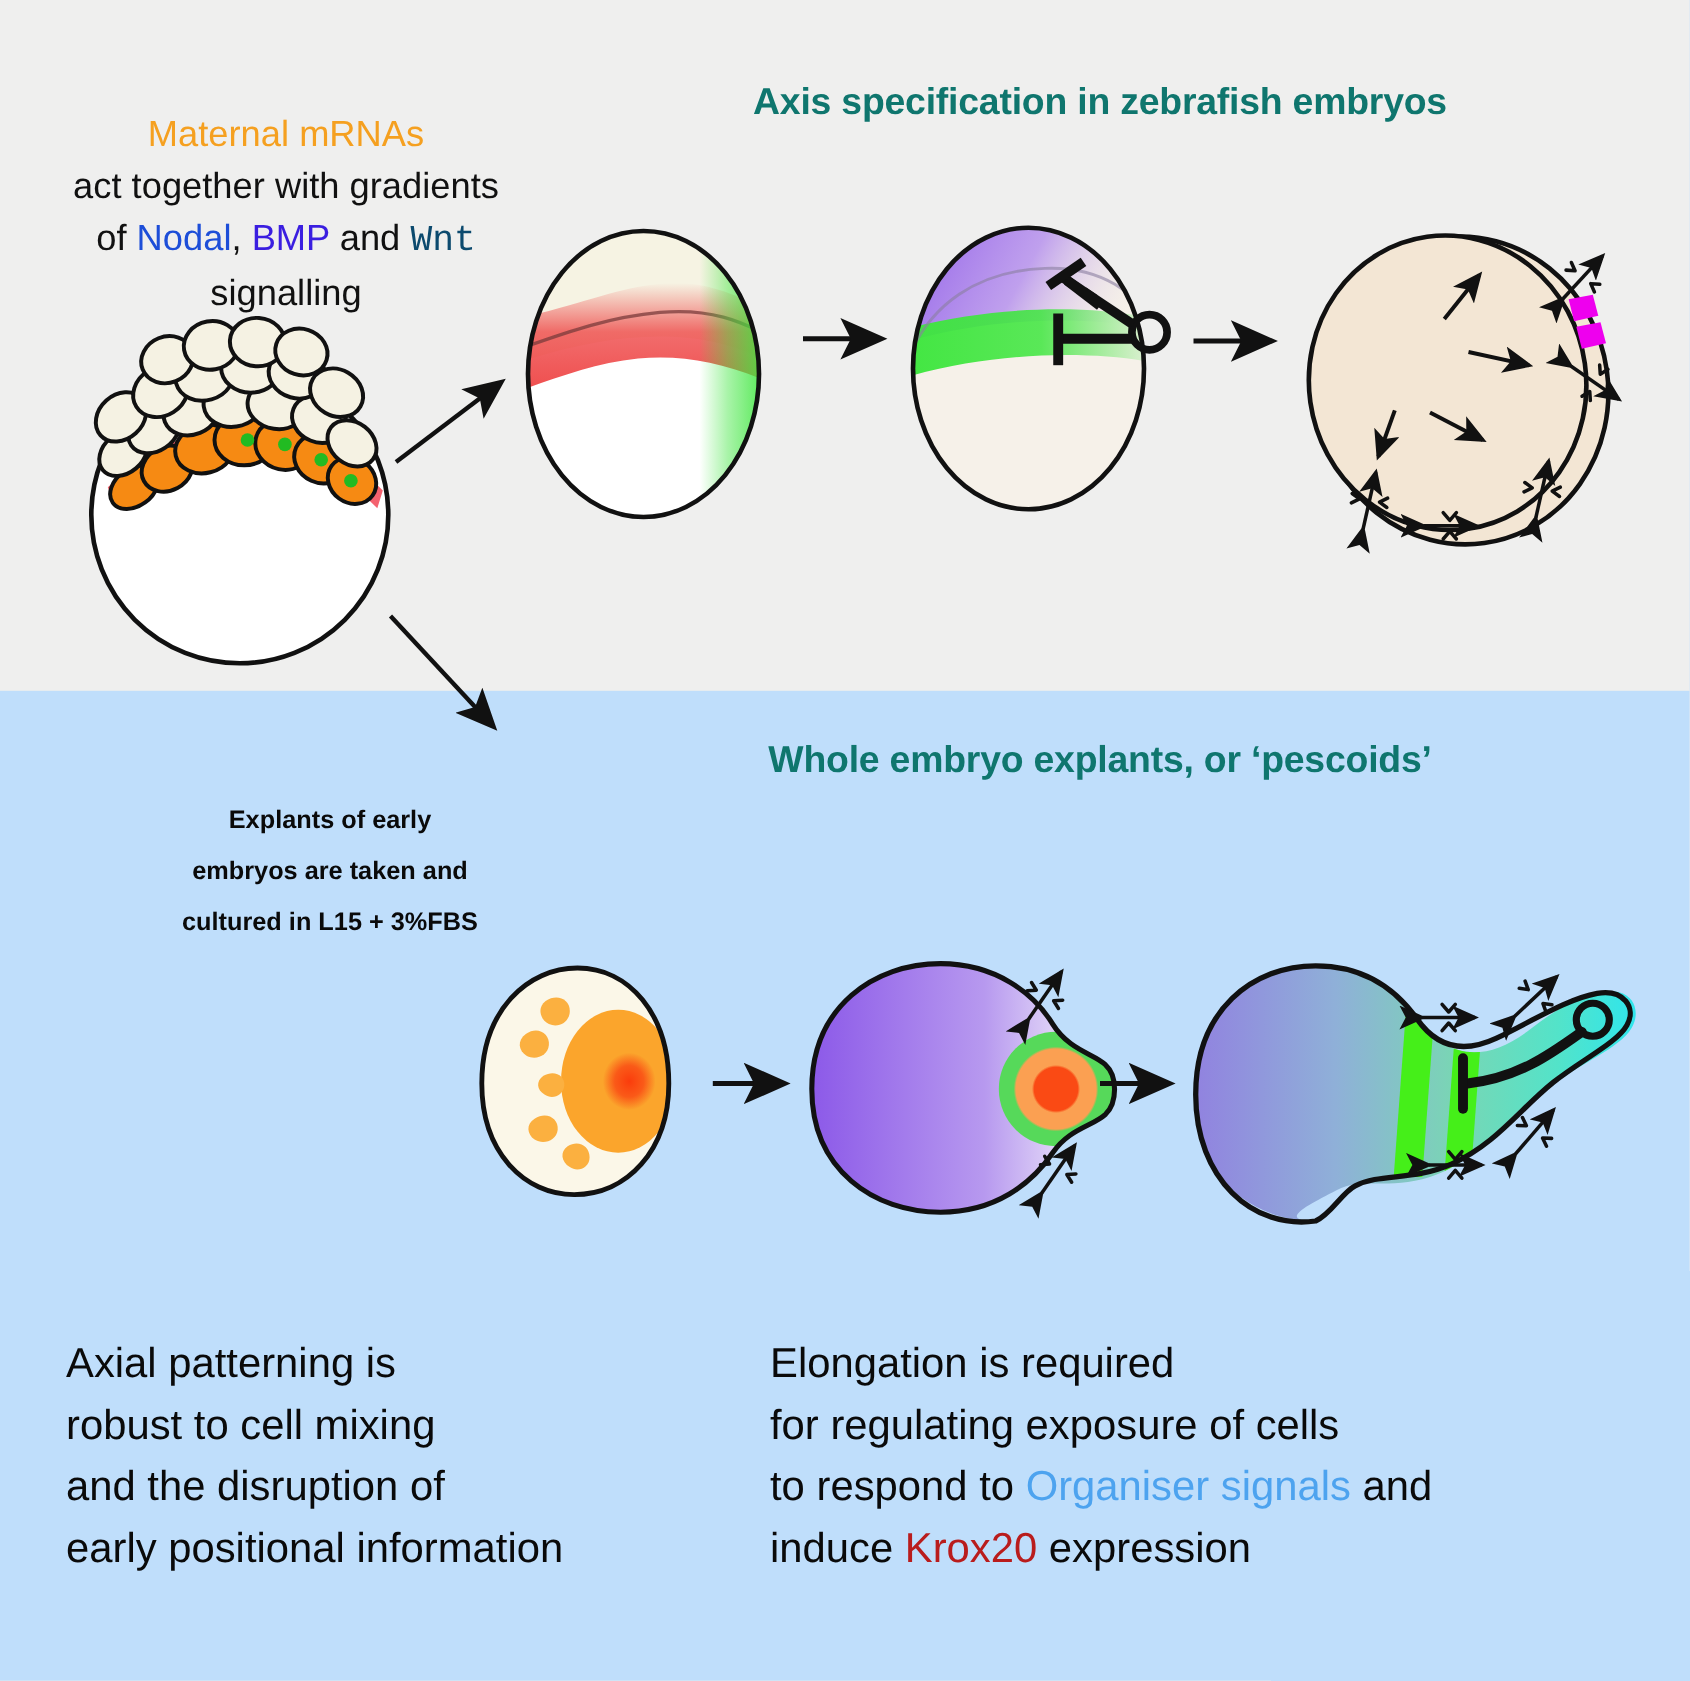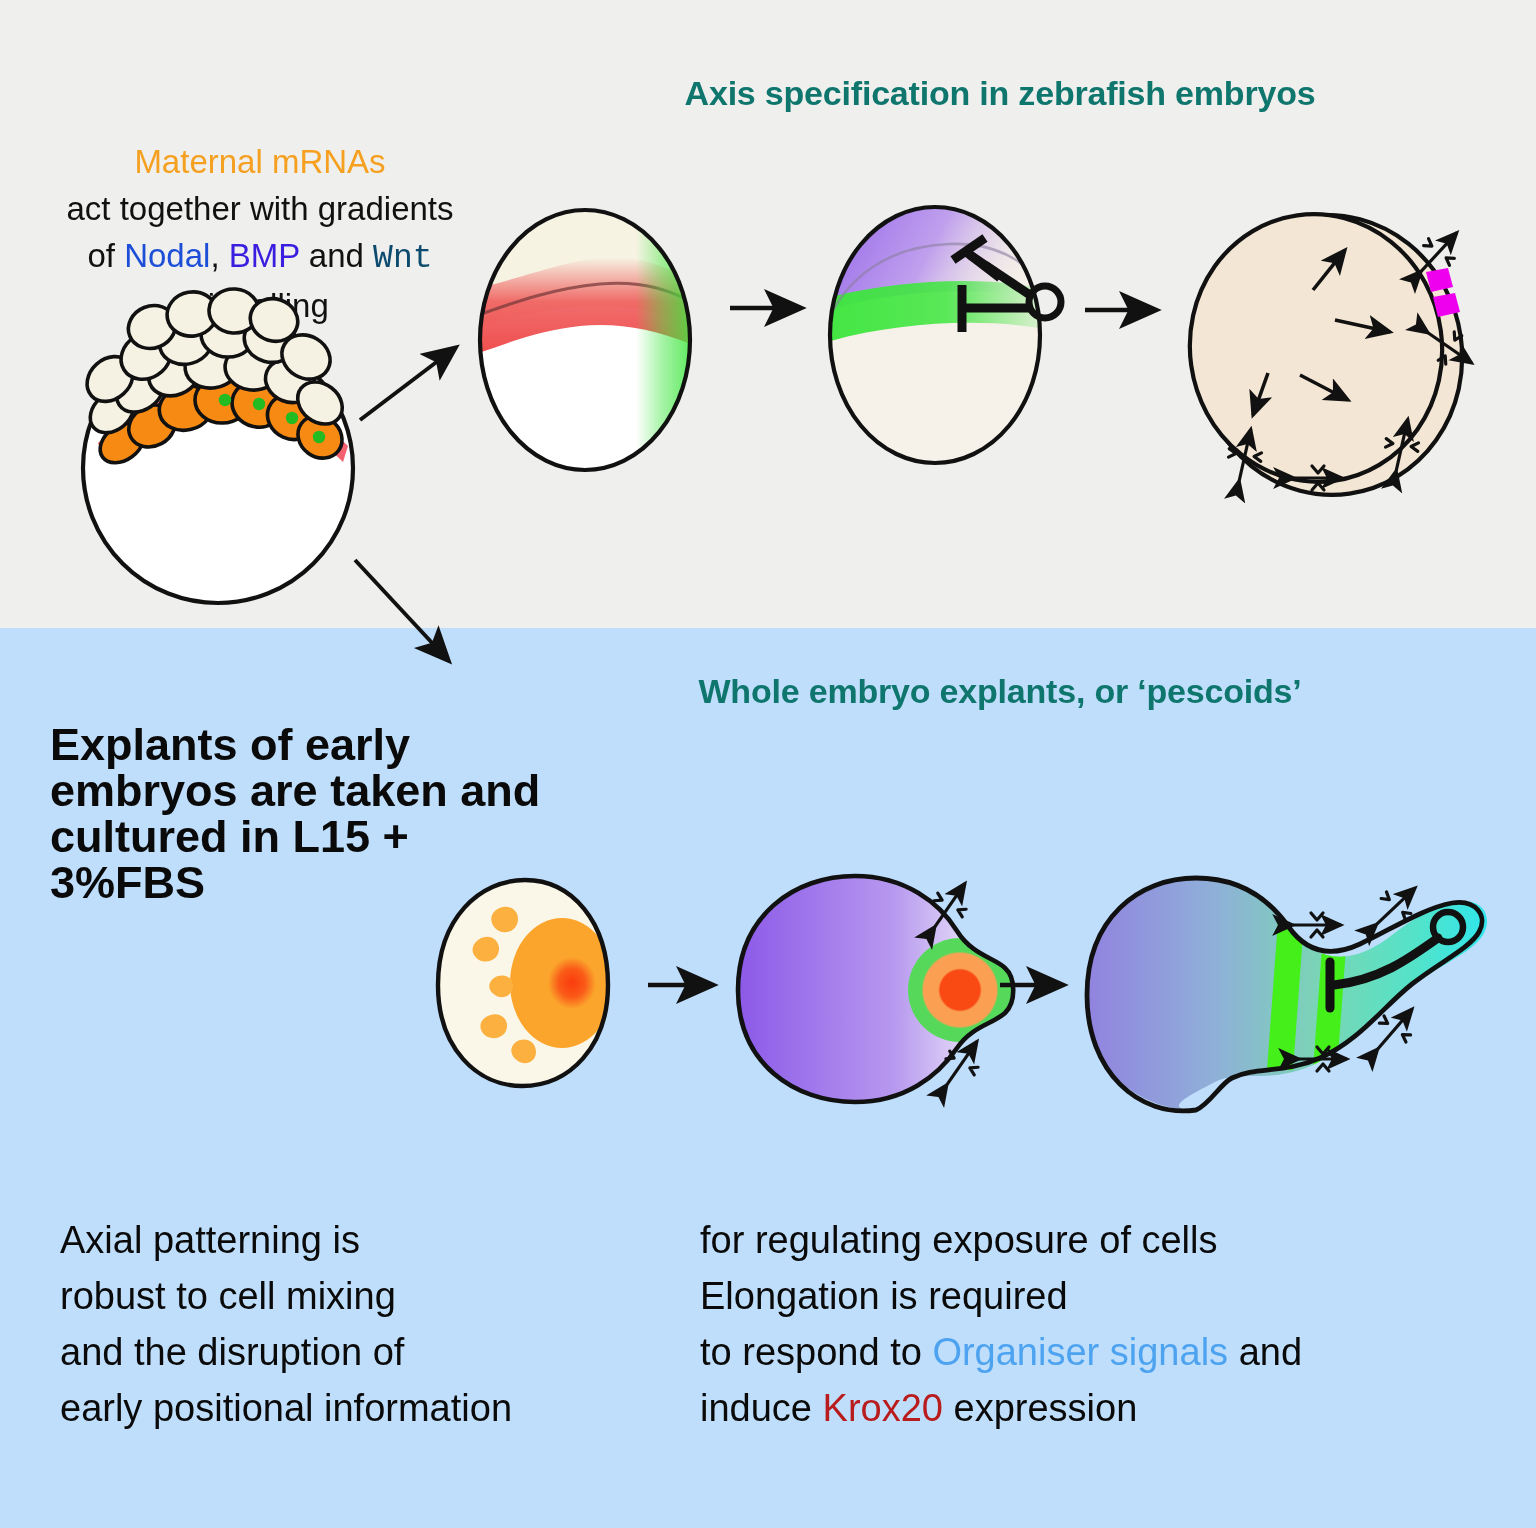--- a/index.html
+++ b/index.html
@@ -12,22 +12,22 @@
   }
   #figure{position:absolute;left:0;top:0;width:1536px;height:1528px;}
   .band-top{position:absolute;left:0;top:0;width:1536px;height:628px;background:#efefee;}
   .band-bottom{position:absolute;left:0;top:628px;width:1536px;height:900px;background:#bfdefb;}
 
   .txt{position:absolute;color:#111;}
   .hdr{
     font-weight:bold;font-size:34px;letter-spacing:-0.2px;
     text-align:center;color:#0f766e;
   }
-  .para{font-size:33px;line-height:47px;text-align:center;color:#111;margin-top:40px;}
-  .para-bold{font-size:45px;line-height:46px;font-weight:bold;color:#0a0a0a;}
+  .para{font-size:33px;line-height:47px;text-align:center;color:#111;}
+  .para-bold{font-size:23px;line-height:46px;text-align:center;font-weight:bold;color:#0a0a0a;}
   .big-bold{font-size:38px;line-height:56px;font-weight:normal;color:#0a0a0a;}
 
   .c-orange{color:#f5a020;}
   .c-red{color:#1d4ed8;}
   .c-bmp{color:#3a1ee0;}
   .c-wnt{color:#0c4a6e;font-family:Liberation Mono, monospace;}
   .c-organ{color:#4da3ef;}
   .c-krox{color:#b91c1c;}
 
   svg{position:absolute;left:0;top:0;overflow:visible;}
@@ -63,24 +63,24 @@
 embryos are taken and
 cultured in L15 + 3%FBS</div>
 
   <div class="txt big-bold" style="left:60px;top:1212px;width:620px;white-space:pre-line;">Axial patterning is
 robust to cell mixing
 and the disruption of
 early positional information</div>
 
   <div class="txt big-bold" style="left:700px;top:1212px;width:810px;">
     <div>
+      <span>Elongation is required</span>
+    </div>
+    <div>
       <span>for regulating exposure of cells</span>
-    </div>
-    <div>
-      <span>Elongation is required</span>
     </div>
     <div>
       <span>to respond to </span><span class="c-organ">Organiser signals</span><span> and</span>
     </div>
     <div>
       <span>induce </span><span class="c-krox">Krox20</span><span> expression</span>
     </div>
   </div>
 
   <svg width="1536" height="1528" viewBox="0 0 1536 1528">

